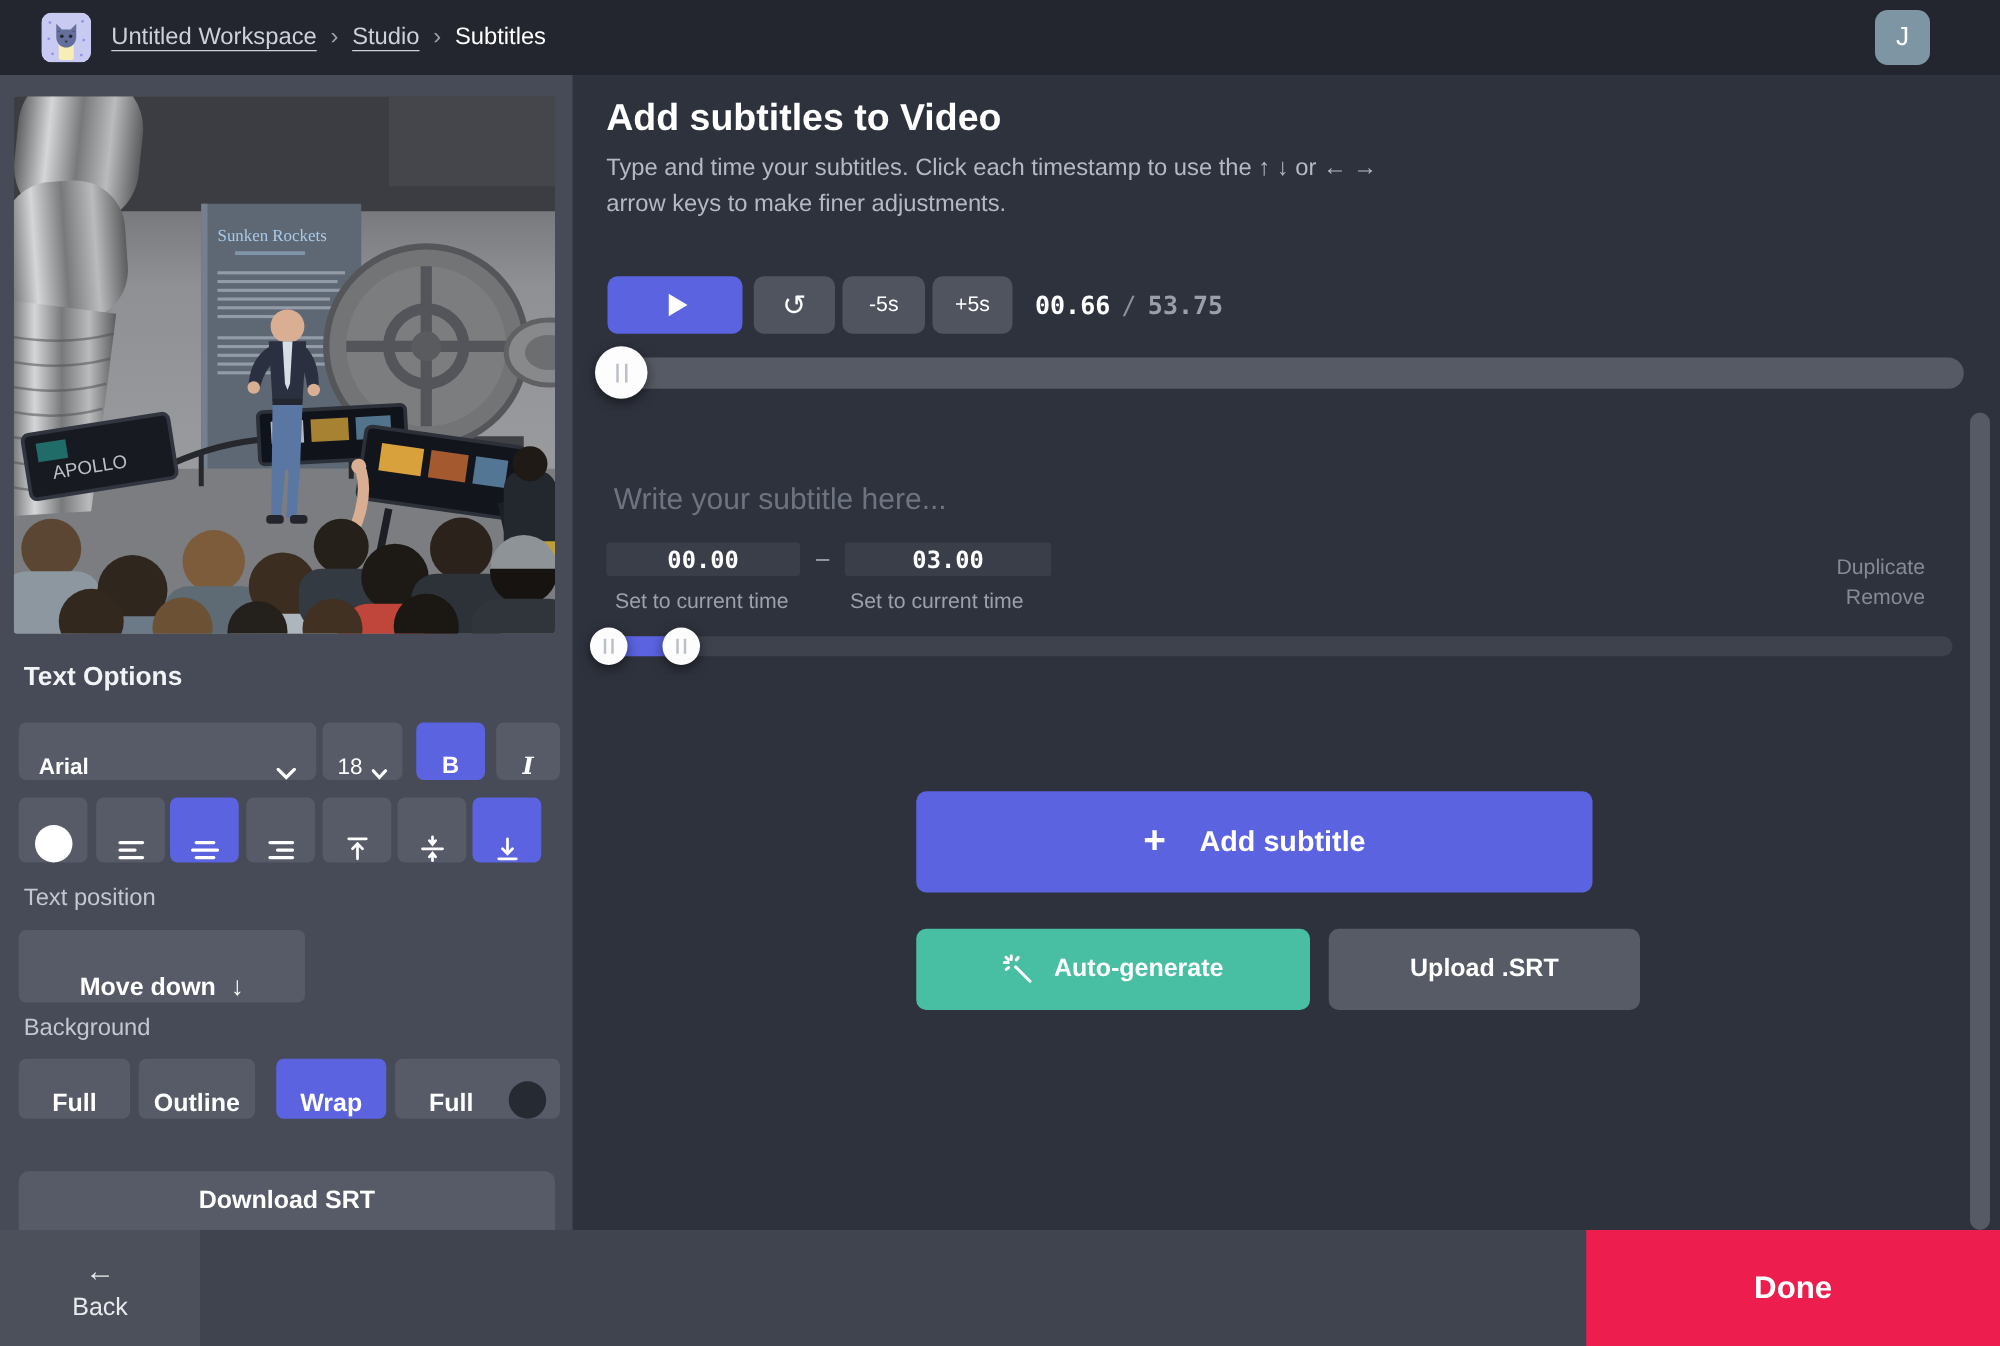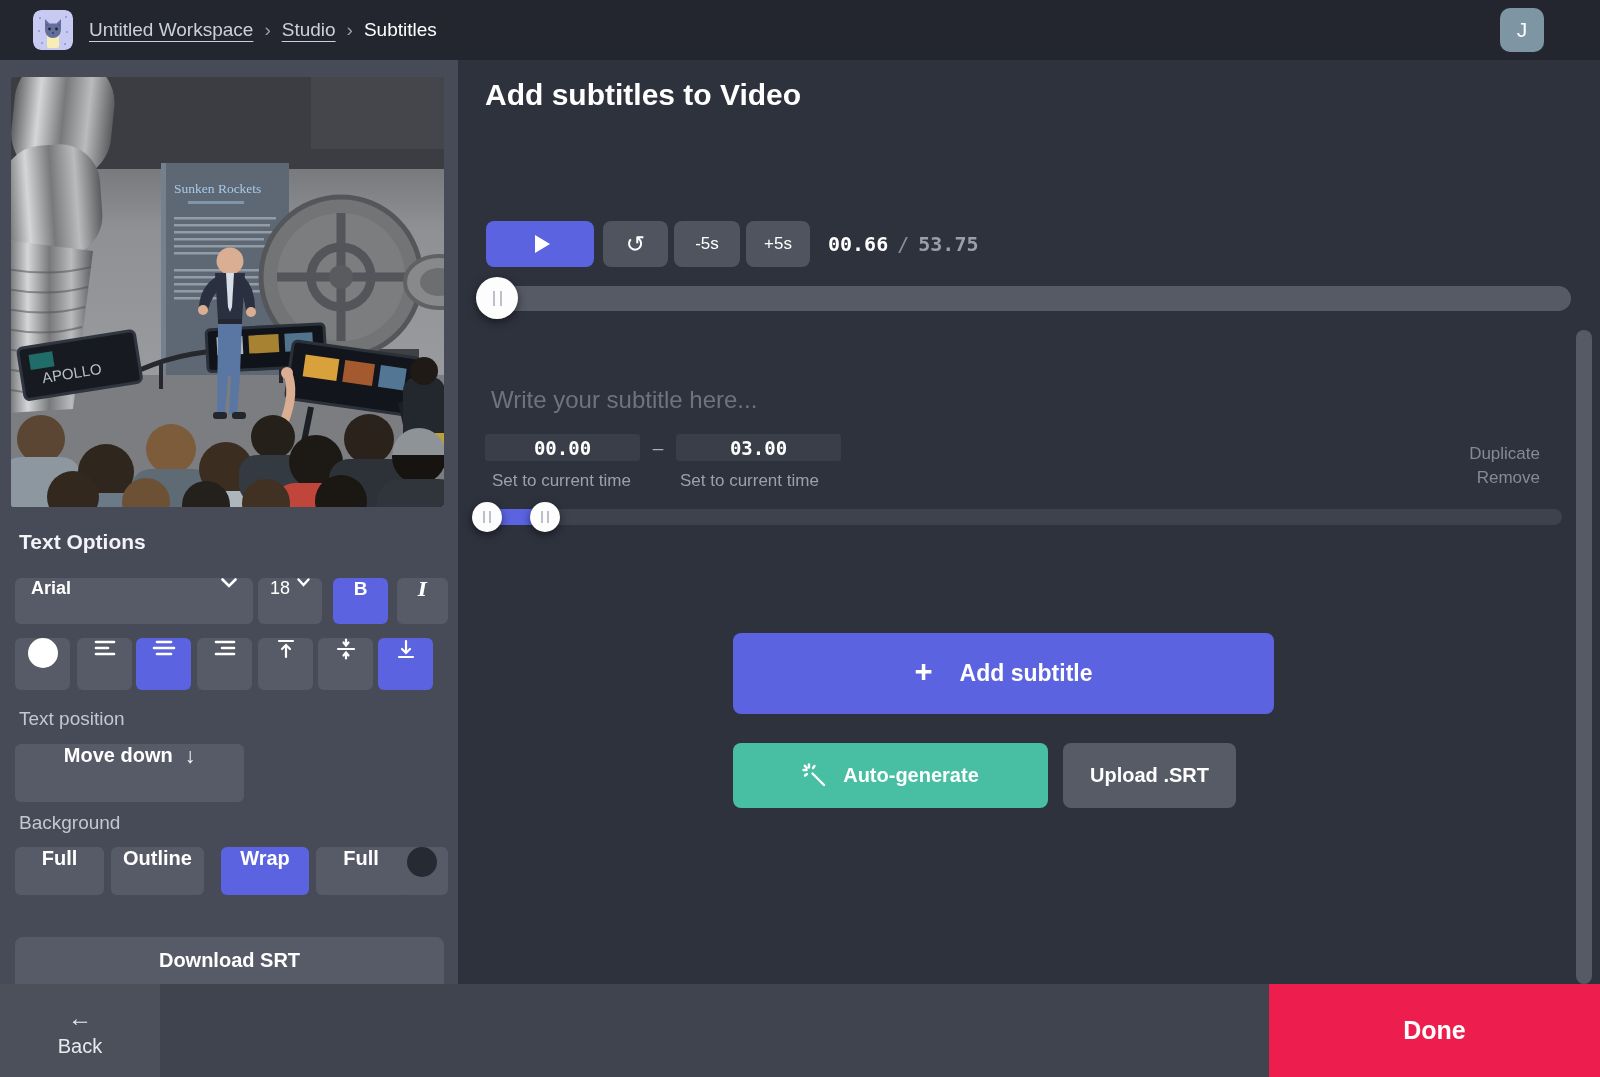--- a/index.html
+++ b/index.html
@@ -18,21 +18,21 @@
   .avatar { position:absolute; left:1500px; top:8px; width:44px; height:44px; border-radius:10px;
             background:#7e95a3; display:flex; align-items:center; justify-content:center;
             font-size:21px; color:#fff; cursor:pointer; }
 
   
   .left-panel { position:absolute; left:0; top:60px; width:458px; height:1017px; background:#474b57; }
   .video { position:absolute; left:11px; top:17px; width:433px; height:430px; border-radius:3px; overflow:hidden; cursor:pointer; }
   .video svg { display:block; }
   .panel-h { position:absolute; left:19px; font-size:21px; font-weight:700; color:#f2f3f6; }
   .panel-sub { position:absolute; left:19px; font-size:19px; color:#c3c7cf; }
-  .btn { display:flex; align-items:flex-start; justify-content:center; border-radius:6px; color:#fff; cursor:pointer; }
+  .btn { display:flex; align-items:flex-end; justify-content:center; border-radius:6px; color:#fff; cursor:pointer; }
   .gbtn { background:#575b67; }
   .blue { background:#5b63e0 !important; }
 
   .font-select { position:absolute; left:15px; top:518px; width:238px; height:46px;
                  justify-content:space-between; padding:0 16px; font-size:18px; font-weight:700; }
   .size-select { position:absolute; left:258px; top:518px; width:64px; height:46px; gap:7px; font-size:18px; }
   .bold-btn   { position:absolute; left:333px; top:518px; width:55px; height:46px; font-size:19px; font-weight:700; }
   .italic-btn { position:absolute; left:397px; top:518px; width:51px; height:46px;
                 font-family:"DejaVu Serif",serif; font-style:italic; font-size:19px; font-weight:700; }
 
@@ -88,21 +88,21 @@
   .range-track { position:absolute; left:18px; top:449px; width:1086px; height:16px; border-radius:8px; background:#3e424d; cursor:pointer; }
   .range-fill  { position:absolute; left:29px; top:449px; width:58px;  height:16px; background:#5b63e0; }
   .range-handle { width:30px; height:30px; top:442px; }
   .range-handle.h1 { left:14px; } .range-handle.h2 { left:72px; }
 
   .add-btn { position:absolute; left:275px; top:573px; width:541px; height:81px; border-radius:8px; background:#5b63e0;
              display:flex; align-items:center; justify-content:center; gap:27px; font-size:23px; font-weight:700; cursor:pointer; }
   .plus { font-size:31px; font-weight:700; margin-top:-3px; }
   .gen-btn { position:absolute; left:275px; top:683px; width:315px; height:65px; border-radius:8px; background:#48bfa3;
              display:flex; align-items:center; justify-content:center; gap:15px; font-size:20px; font-weight:700; cursor:pointer; }
-  .upl-btn { position:absolute; left:605px; top:683px; width:173px; height:65px; border-radius:8px; background:#575b66;
+  .upl-btn { position:absolute; left:605px; top:683px; width:249px; height:65px; border-radius:8px; background:#575b66;
              display:flex; align-items:center; justify-content:center; font-size:20px; font-weight:700; cursor:pointer; }
 
   .scrollbar { position:absolute; left:1576px; top:330px; width:16px; height:654px; border-radius:8px; background:#555a64; z-index:7; cursor:grab; }
 
   
   .footer { position:absolute; left:0; top:984px; width:1600px; height:93px; background:#40444e; z-index:8; }
   .back-zone { position:absolute; left:0; top:0; width:160px; height:93px; background:#4b505b;
                display:flex; flex-direction:column; align-items:center; justify-content:center; gap:3px; cursor:pointer; }
   .back-zone .arr { font-size:24px; color:#e8eaee; }
   .back-zone .lbl { font-size:20px; color:#e8eaee; }
@@ -386,20 +386,24 @@
     <div class="btn gbtn bg-btn" style="left:316px; width:90px;">Full</div>
     <div class="btn gbtn bg-btn" style="left:396px; width:52px;">
       <span class="swatch-dark"></span>
     </div>
 
     <div class="download-srt">Download SRT</div>
   </aside>
 
   <main class="main">
     <h1 class="page-title">Add subtitles to Video</h1>
+    <p class="page-desc">
+      <span>Type and time your subtitles. Click each timestamp to use the ↑ ↓ or ← →</span><br>
+      <span>arrow keys to make finer adjustments.</span>
+    </p>
 
     <div class="pbtn play-btn">
       <span class="play-tri"></span>
     </div>
     <div class="pbtn restart-btn">
       <span>↺</span>
     </div>
     <div class="pbtn m5-btn">-5s</div>
     <div class="pbtn p5-btn">+5s</div>
     <div class="time-display">

